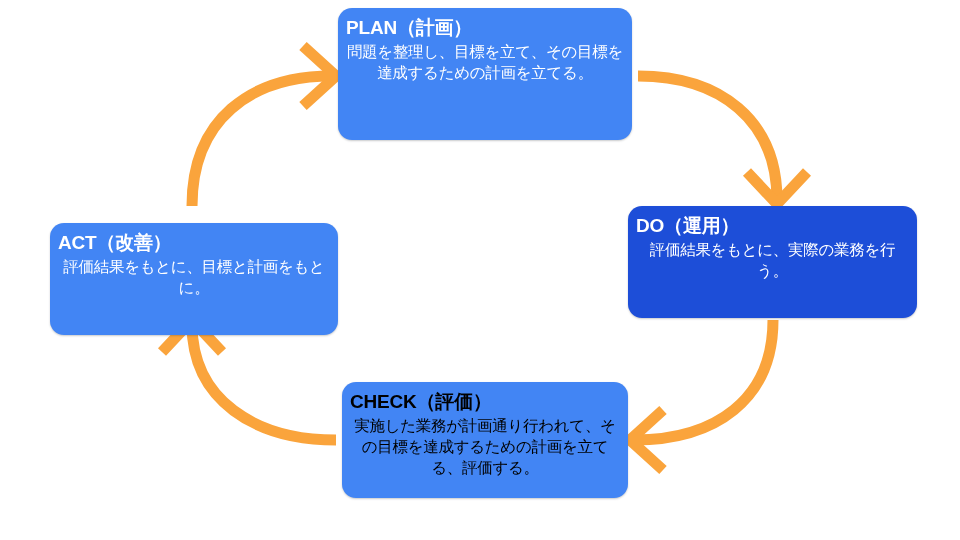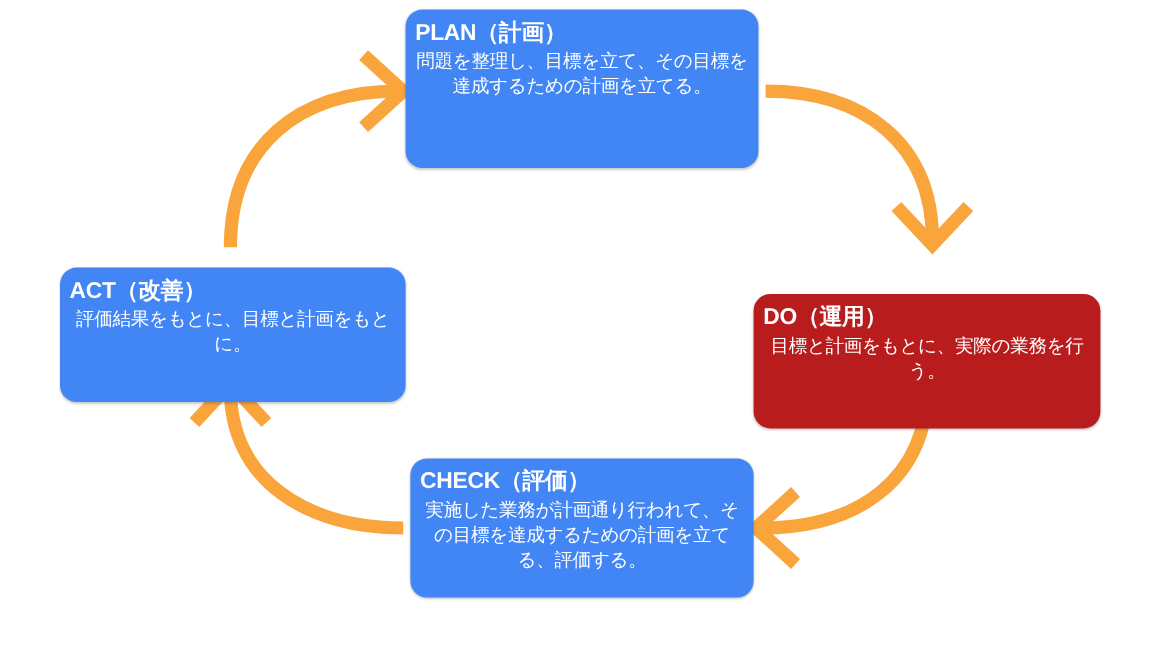--- a/index.html
+++ b/index.html
@@ -96,26 +96,26 @@
         <path d="M 222 352 L 192 320 L 162 352"></path>
       </g>
     </g>
   </svg>
 
   <div class="pdca-node" id="node-plan" style="background: rgb(66, 133, 244); color: rgb(255, 255, 255);">
     <span class="node-title">PLAN（計画）</span>
     <span class="node-body">問題を整理し、目標を立て、その目標を達成するための計画を立てる。</span>
   </div>
 
-  <div class="pdca-node" id="node-do" style="background: #b91c1c; color: rgb(255, 255, 255); margin-top: 39px;">
+  <div class="pdca-node" id="node-do" style="background: #1d4ed8; color: rgb(255, 255, 255);">
     <span class="node-title">DO（運用）</span>
-    <span class="node-body">目標と計画をもとに、実際の業務を行う。</span>
+    <span class="node-body">評価結果をもとに、実際の業務を行う。</span>
   </div>
 
-  <div class="pdca-node" id="node-check" style="background: rgb(66, 133, 244); color: #ffffff;">
+  <div class="pdca-node" id="node-check" style="background: rgb(66, 133, 244); color: #000000;">
     <span class="node-title">CHECK（評価）</span>
     <span class="node-body">実施した業務が計画通り行われて、その目標を達成するための計画を立てる、評価する。</span>
   </div>
 
   <div class="pdca-node" id="node-act" style="background: rgb(66, 133, 244); color: rgb(255, 255, 255);">
     <span class="node-title">ACT（改善）</span>
     <span class="node-body">評価結果をもとに、目標と計画をもとに。</span>
   </div>
 
 </div>

